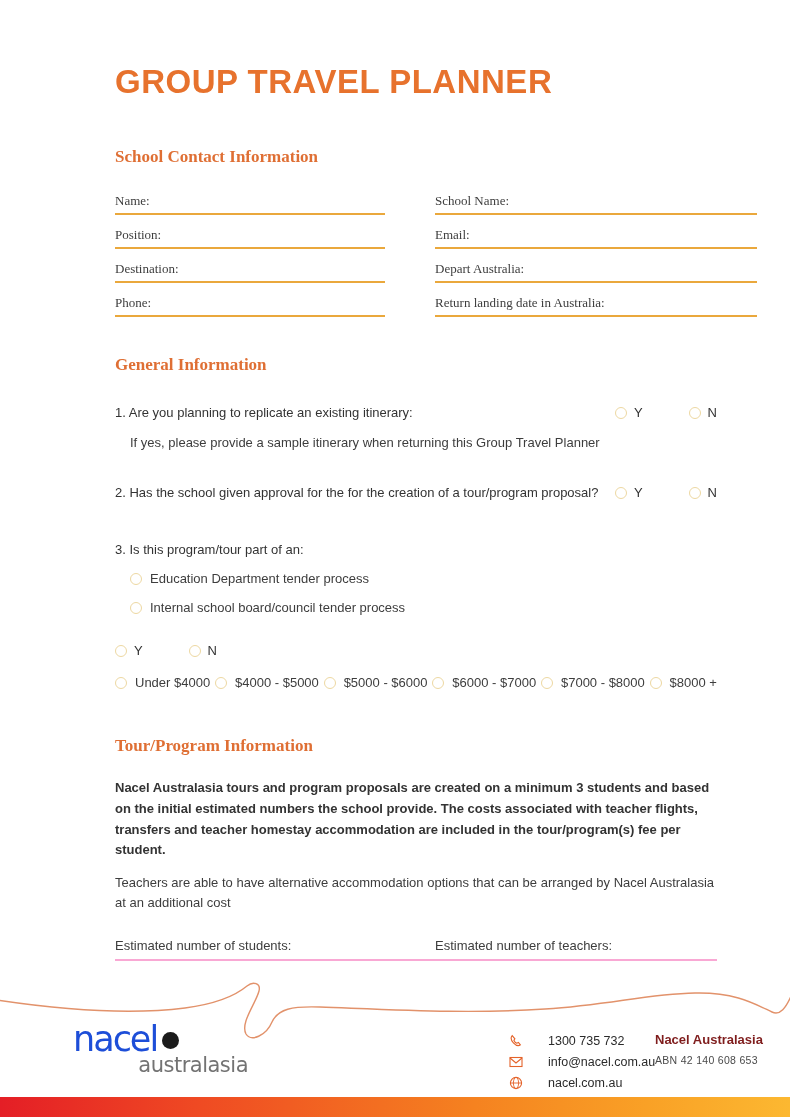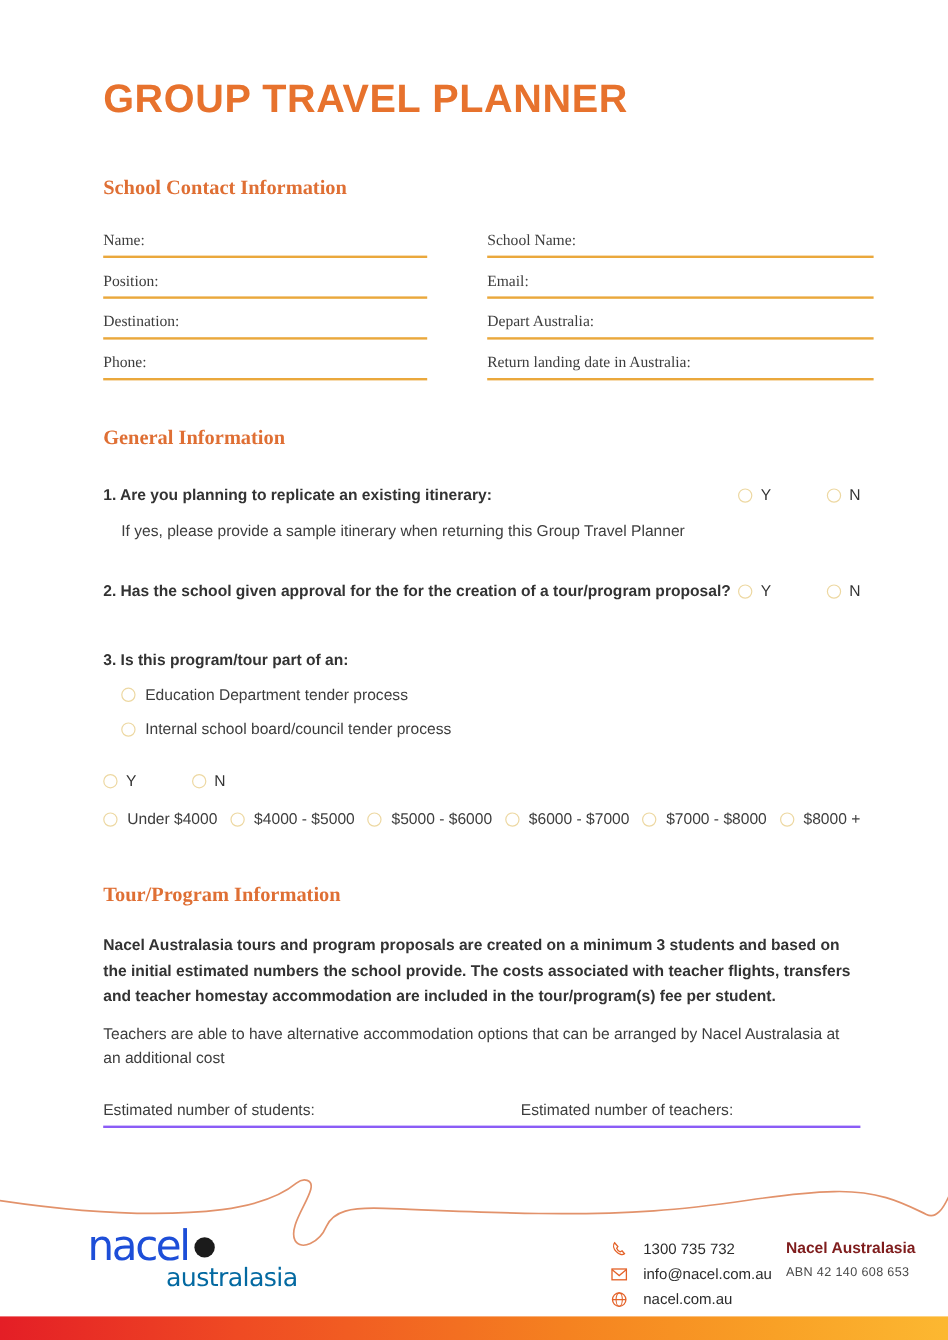--- a/index.html
+++ b/index.html
@@ -5,21 +5,21 @@
   * { box-sizing: border-box; margin: 0; padding: 0; }
   html, body { background: #ffffff; }
   body {
     width: 790px; height: 1117px;
     font-family: "Liberation Sans", sans-serif;
     color: #3d3d3d;
     position: relative;
     overflow: hidden;
   }
   .page { position: relative; width: 790px; height: 1117px; overflow: hidden; }
-  .content { padding: 60px 73px 0 50px; margin-left: 36px; }
+  .content { padding: 60px 73px 0 115px; }
 
   h1.doc-title {
     font-size: 33px; font-weight: bold; color: #E7722D;
     letter-spacing: 0.5px; margin-top: 3px;
   }
   .section-heading {
     font-family: "Liberation Serif", serif;
     font-weight: bold; font-size: 17px; color: #DF6F34;
   }
   .contact-heading { margin-top: 46px; }
@@ -37,21 +37,21 @@
     padding-bottom: 5px;
     margin-bottom: 10px;
     height: 24px;
     cursor: text;
   }
   .field-label { font-size: 13px; color: #3d3d3d; }
 
   
   .general-heading { margin-top: 28px; }
   .q-row { display: flex; align-items: center; }
-  .q-label { flex: 1; font-size: 13px; font-weight: bold; color: #333; }
+  .q-label { flex: 1; font-size: 13px; font-weight: normal; color: #333; }
   .yn { width: 102px; display: flex; justify-content: space-between; }
   .yn-item { display: inline-flex; align-items: center; gap: 7px; }
   .yn-label { font-size: 13px; color: #333; }
   .radio {
     width: 12px; height: 12px; flex: 0 0 12px;
     border: 1.5px solid #EDD8A2; border-radius: 50%;
     display: inline-block; background: #fff; cursor: pointer;
   }
   .q1-row { margin-top: 30px; }
   .q-note { font-size: 13px; color: #3d3d3d; margin-top: 15px; margin-left: 15px; }
@@ -70,52 +70,51 @@
     display: flex; justify-content: space-between; align-items: center;
   }
   .budget-item { display: inline-flex; align-items: center; gap: 8px; }
 
   
   .tour-heading { margin-top: 46px; }
   .para-bold { margin-top: 22px; font-size: 13px; font-weight: bold; color: #333; line-height: 1.6; }
   .para { margin-top: 12px; font-size: 13px; color: #3d3d3d; line-height: 1.5; }
   .est-wrap {
     margin-top: 26px;
-    border-bottom: 2px solid #8b5cf6;
+    border-bottom: 2px solid #f9a8d4;
     padding-bottom: 6px;
     display: grid;
     grid-template-columns: 320px 322px;
-    gap: 28px;
   }
 
   
   .wave-svg { position: absolute; left: 0; top: 978px; }
   .logo { position: absolute; left: 73px; top: 1022px; width: 175px; }
   .logo-main {
     font-family: "DejaVu Sans", sans-serif;
     font-size: 35px; font-weight: normal; color: #1d4ed8;
     letter-spacing: -2px; line-height: 1;
     display: inline-block;
   }
   .logo-dot {
     display: inline-block; width: 17px; height: 17px; border-radius: 50%;
     background: #1b1b1b; margin-left: 5px; margin-bottom: 2px;
   }
   .logo-sub {
     font-family: "DejaVu Sans", sans-serif;
-    font-size: 21px; color: #0369a1; letter-spacing: -0.5px;
+    font-size: 21px; color: #737373; letter-spacing: -0.5px;
     text-align: right; margin-top: -4px;
   }
   .tagline {
     position: absolute; left: 180px; top: 1069px;
     font-family: "Liberation Serif", serif; font-weight: bold;
     font-size: 15.5px; color: #E4632A;
   }
   .contacts { position: absolute; left: 509px; top: 1031px; }
-  .contact-row { display: flex; align-items: center; gap: 13px; height: 20px; margin-bottom: 1px; }
+  .contact-row { display: flex; align-items: center; gap: 25px; height: 20px; margin-bottom: 1px; }
   .contact-text { font-size: 12.5px; color: #2b2b2b; }
   .company { position: absolute; left: 655px; top: 1032px; }
   .company-name { font-size: 13px; font-weight: bold; color: #7f1d1d; }
   .company-abn { font-size: 10.5px; color: #4a4a4a; margin-top: 7px; letter-spacing: 0.3px; }
   .bottom-bar {
     position: absolute; left: 0; bottom: 0; width: 790px; height: 20px;
     background: linear-gradient(to right, #E41E26 0%, #EF4A23 25%, #F58220 60%, #F9A126 82%, #FCB831 100%);
   }
 </style>
 </head>

